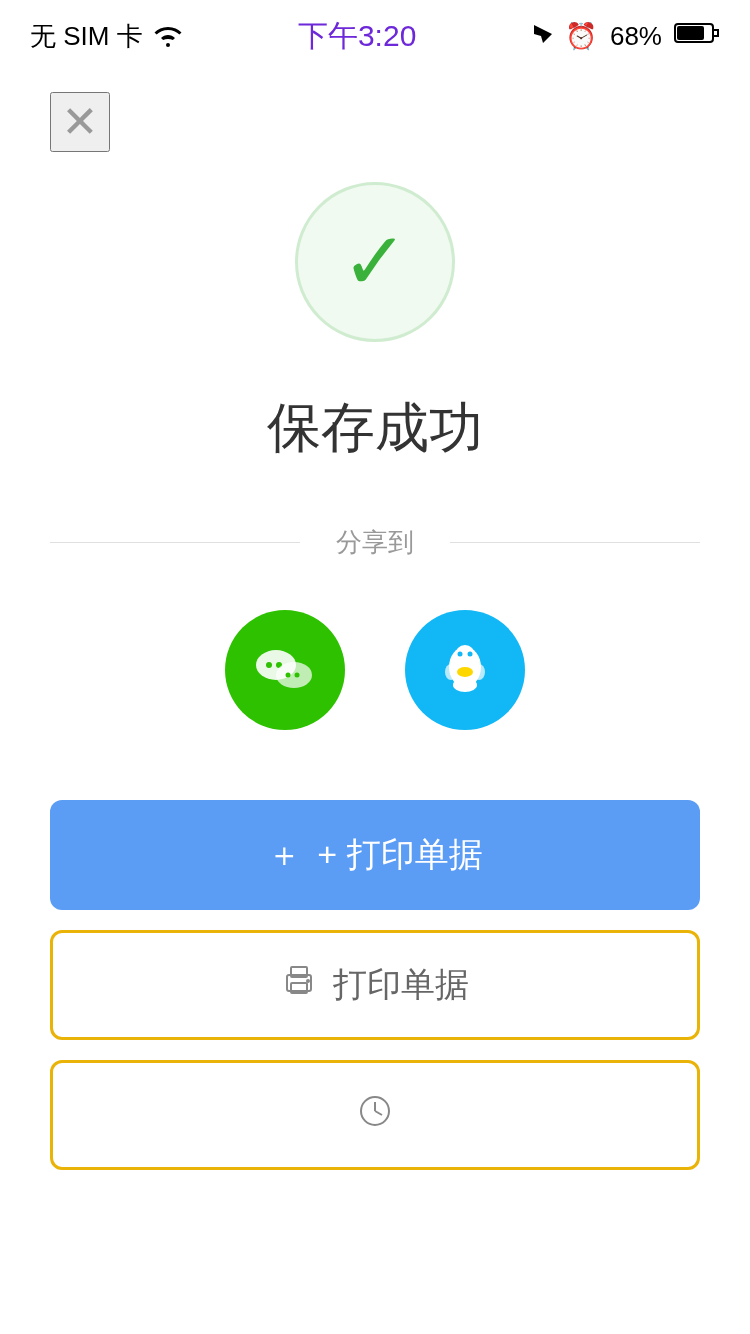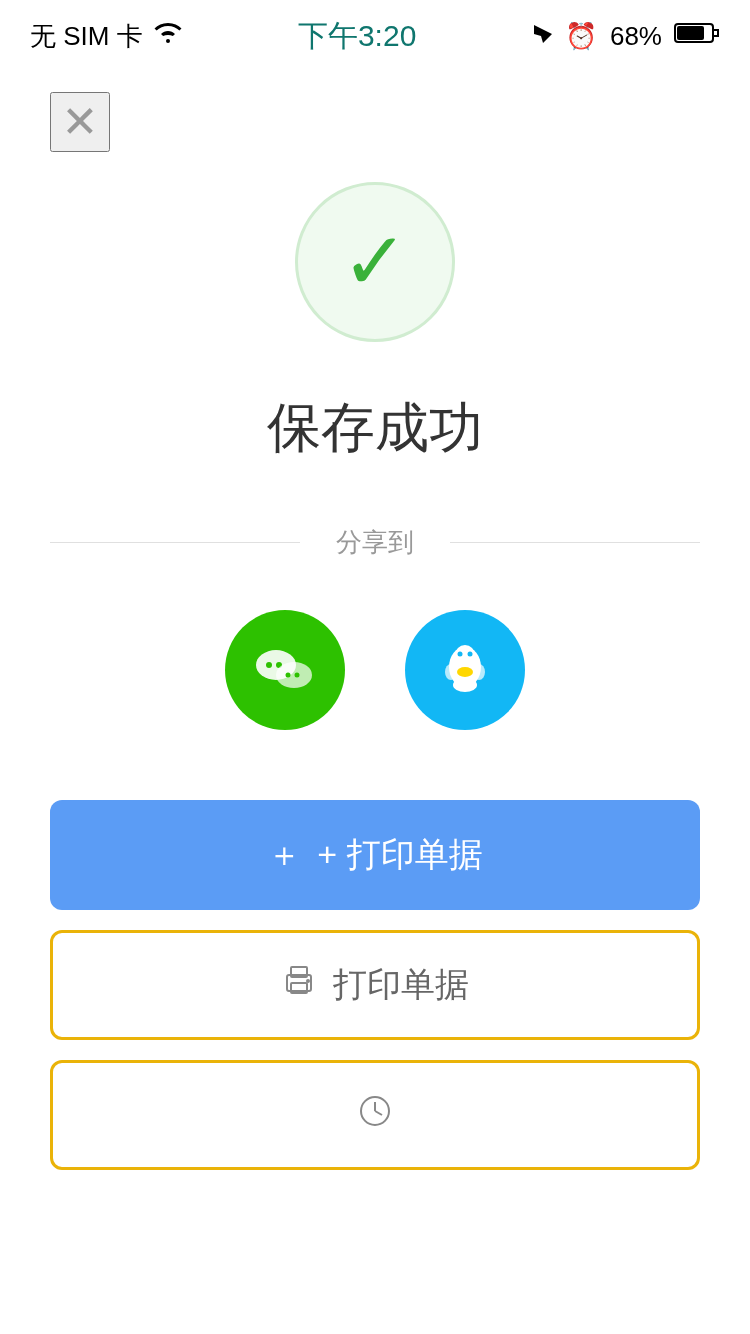--- a/index.html
+++ b/index.html
@@ -19,30 +19,30 @@
       height: 72px;
       display: flex;
       align-items: center;
       justify-content: space-between;
       padding: 0 30px;
       background: #fff;
     }
 
     .status-left {
       display: flex;
-      align-items: flex-start;
+      align-items: flex-end;
       gap: 10px;
       font-size: 26px;
       color: #000;
     }
 
     .status-center {
       font-size: 30px;
       font-weight: 500;
-      color: #0f766e;
+      color: #6d28d9;
     }
 
     .status-right {
       display: flex;
       align-items: center;
       gap: 12px;
       font-size: 26px;
       color: #000;
     }
 

